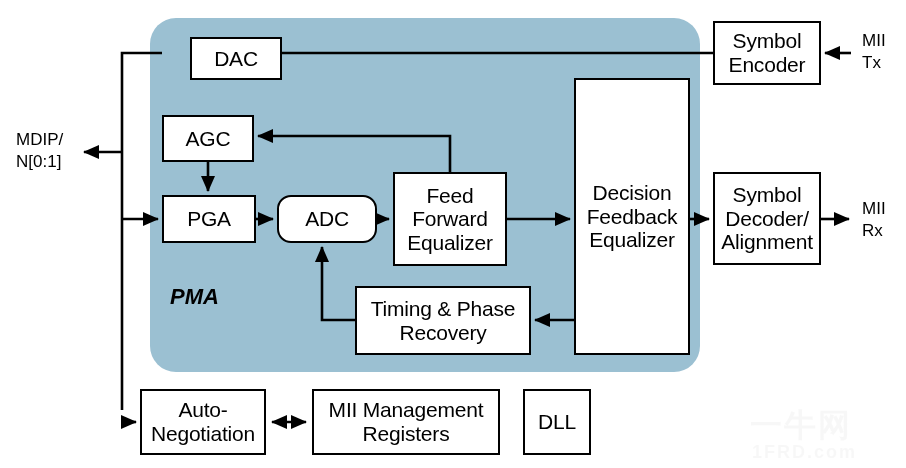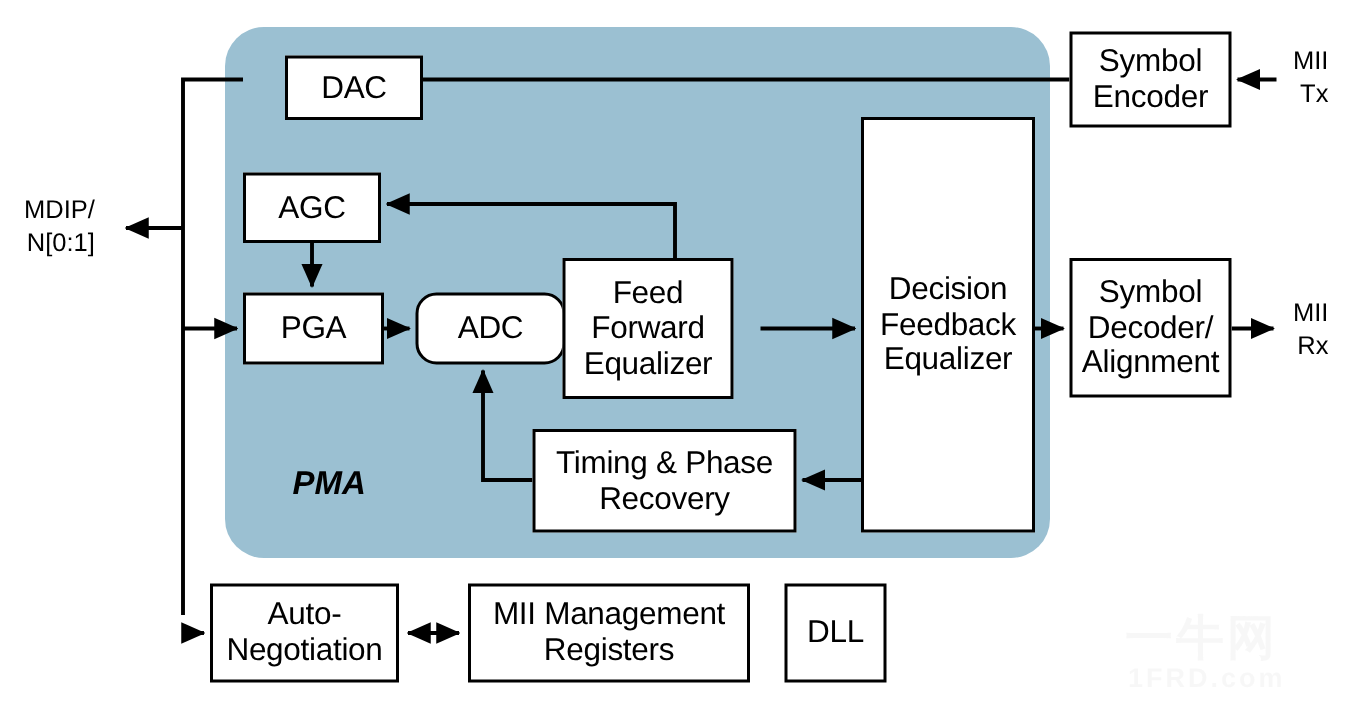--- a/index.html
+++ b/index.html
@@ -36,21 +36,21 @@
     line-height: 1.12;
     letter-spacing: -0.2px;
     z-index: 3;
   }
   .blk span { display: block; white-space: pre-line; }
   .ext-label {
     position: absolute;
     color: #000000;
     font-size: 17px;
     line-height: 1.3;
-    text-align: right;
+    text-align: left;
     white-space: pre-line;
     z-index: 3;
   }
   .pma-label {
     position: absolute;
     font-weight: bold;
     font-style: italic;
     font-size: 22px;
     color: #000000;
     z-index: 4;
@@ -114,39 +114,39 @@
       <line x1="574" y1="320" x2="535" y2="320" marker-end="url(#arrow)"></line>
 
       <path d="M 355 320 L 322 320 L 322 247" marker-end="url(#arrow)"></path>
 
       <line x1="821" y1="219" x2="849" y2="219" marker-end="url(#arrow)"></line>
 
       <line x1="272" y1="422" x2="306" y2="422" marker-end="url(#arrow)" marker-start="url(#arrowstart)"></line>
     </g>
   </svg>
 
-  <div class="pma-label" style="left:170px; top:309px;margin-left:25px;">PMA</div>
+  <div class="pma-label" style="left:170px; top:284px;">PMA</div>
 
   <div class="blk" style="left:162px; top:37px; width:92px; height:43px;margin-left:28px;">
     <span>DAC</span>
   </div>
 
   <div class="blk" style="left:162px; top:115px; width:92px; height:47px;justify-content:center;">
     <span>AGC</span>
   </div>
 
   <div class="blk" style="left:162px; top:195px; width:94px; height:48px;">
     <span>PGA</span>
   </div>
 
   <div class="blk" style="left:277px; top:195px; width:100px; height:48px;border-radius:14px;">
     <span>ADC</span>
   </div>
 
-  <div class="blk" style="left:375px; top:172px; width:114px; height:94px;">
+  <div class="blk" style="left:393px; top:172px; width:114px; height:94px;">
     <span>Feed
 Forward
 Equalizer</span>
   </div>
 
   <div class="blk" style="left:574px; top:78px; width:116px; height:277px;">
     <span>Decision
 Feedback
 Equalizer</span>
   </div>

